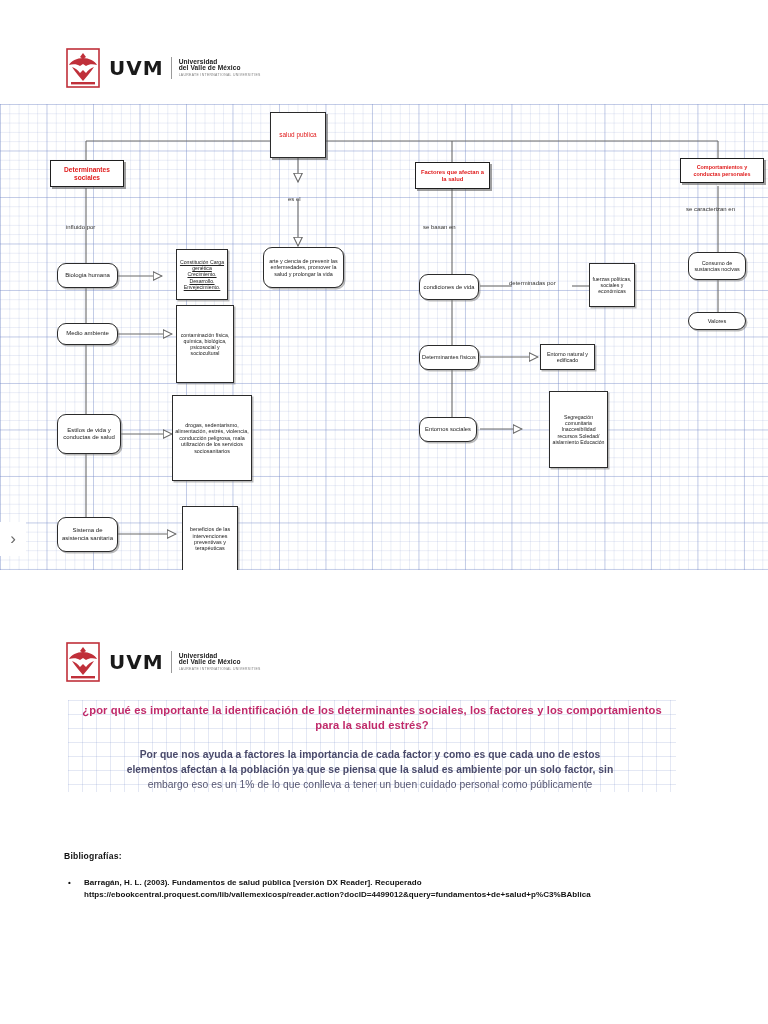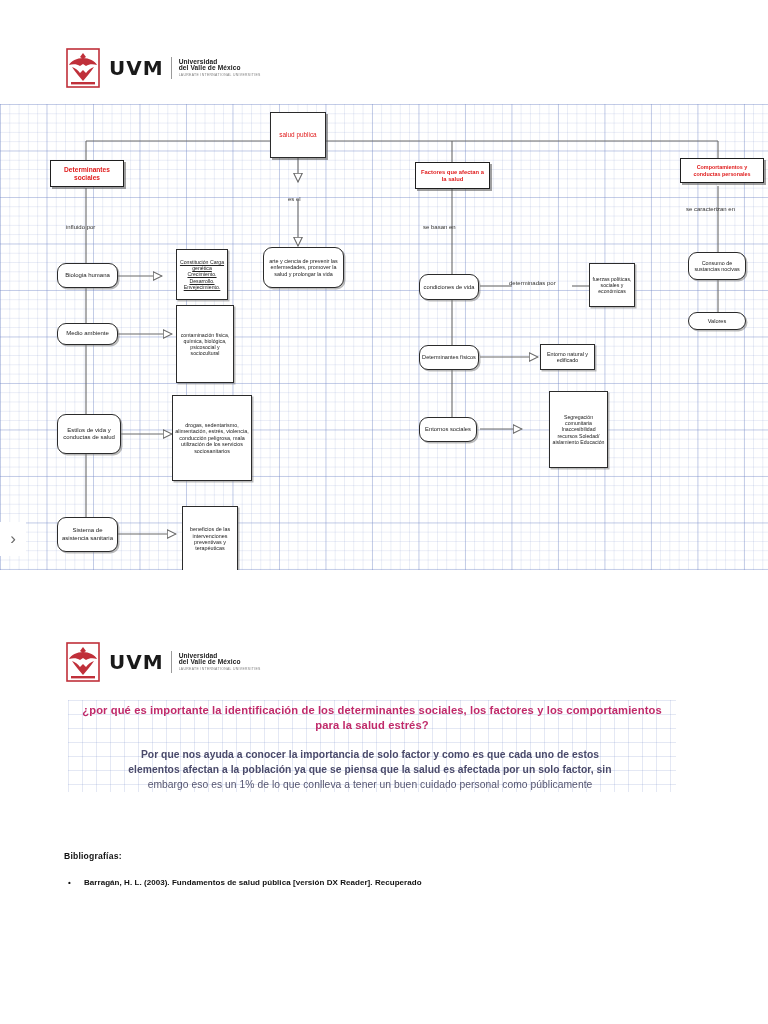--- a/index.html
+++ b/index.html
@@ -252,22 +252,23 @@
       <div class="l1">Universidad</div>
       <div class="l2">del Valle de México</div>
       <div class="l3">LAUREATE INTERNATIONAL UNIVERSITIES</div>
     </div>
   </div>
 </div>
 
 <div class="qblock"></div>
 <div class="qtitle">¿por qué es importante la identificación de los determinantes sociales, los factores y los comportamientos para la salud estrés?</div>
 <div class="qbody">
-  <div class="r1">Por que nos ayuda a conocer la importancia de solo factor y como es que cada uno de estos</div>
-  <div class="r2">elementos afectan a la población ya que se piensa que la salud es afectada por un solo factor, sin</div>
+  <div class="r1">Por que nos ayuda a factores la importancia de cada factor y como es que cada uno de estos</div>
+  <div class="r2">elementos afectan a la población ya que se piensa que la salud es ambiente por un solo factor, sin</div>
   <div class="r3">embargo eso es un 1% de lo que conlleva a tener un buen cuidado personal como públicamente</div>
 </div>
 
 <div class="bib-title">Bibliografías:</div>
 <div class="bib-item">
   <span class="bullet">•</span>
   <span>Barragán, H. L. (2003). Fundamentos de salud pública [versión DX Reader]. Recuperado</span>
+  <span class="url">https://ebookcentral.proquest.com/lib/vallemexicosp/reader.action?docID=4499012&amp;query=fundamentos+de+salud+p%C3%BAblica</span>
 </div>
 
 </body></html>

